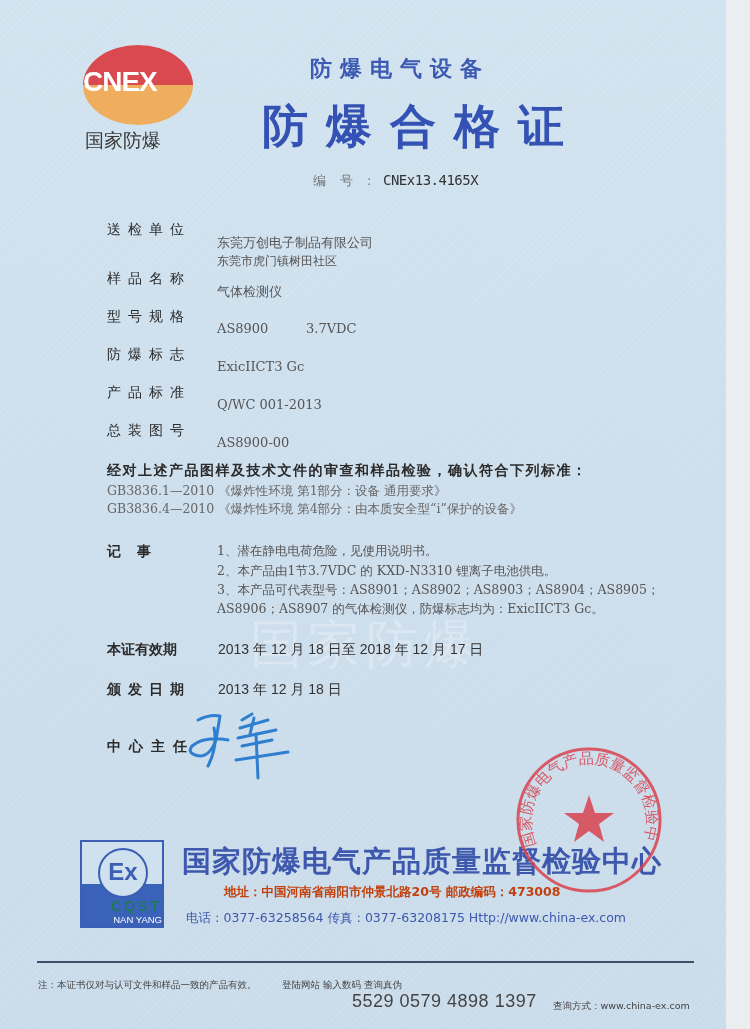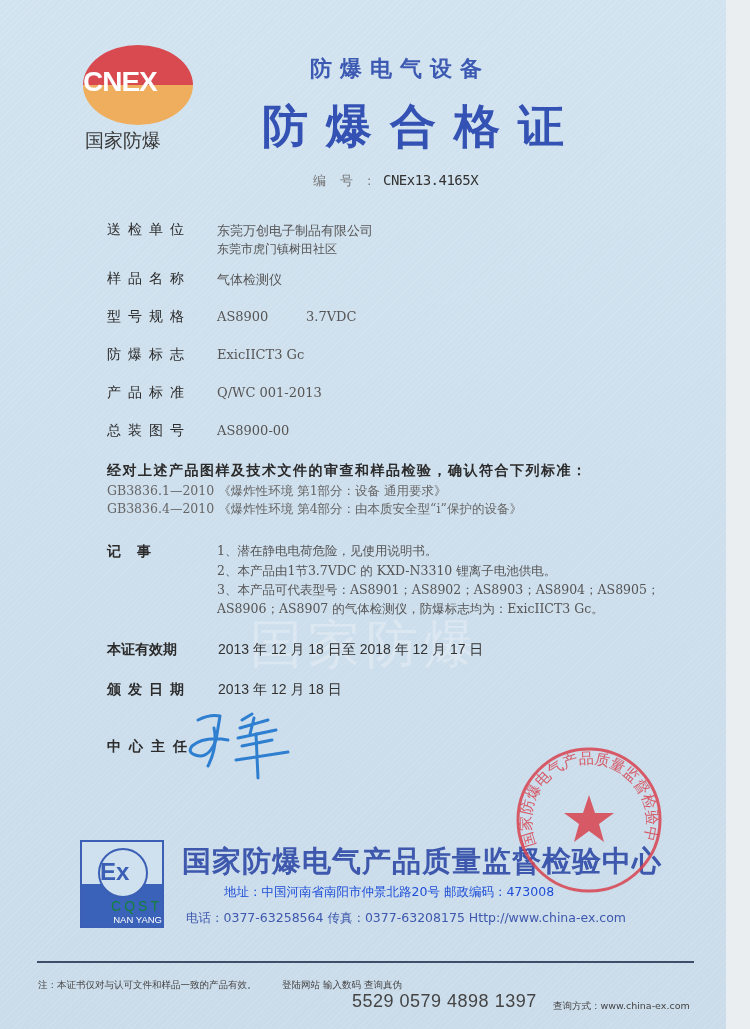--- a/index.html
+++ b/index.html
@@ -50,20 +50,21 @@
   .cert-no-label { left: 313px; top: 172px; font-size: 13px; color: #737373; letter-spacing: 14px; }
   .cert-no-value { left: 383px; top: 172px; font-size: 14px; color: #333; font-family: "DejaVu Sans Mono", monospace; letter-spacing: -0.5px; }
 
   .field-label {
     position: absolute; left: 107px; font-size: 14px; color: #2b2b2b;
     font-weight: normal; letter-spacing: 7px;
   }
   .field-value {
     position: absolute; left: 217px; font-size: 13px; color: #555;
     font-family: "DejaVu Serif", serif;
+    margin-top: 12px;
   }
   .field-value.sub { font-size: 12px; }
 
   .conform-heading {
     left: 107px; top: 462px; font-size: 14px; font-weight: bold; color: #2b2b2b; letter-spacing: 1.5px;
   }
   .standard-line {
     position: absolute; left: 107px; font-size: 12.5px; color: #666;
     font-family: "DejaVu Serif", serif;
   }
@@ -87,36 +88,36 @@
   .ex-logo {
     left: 80px; top: 840px; width: 84px; height: 88px;
     border: 2px solid #3a5fb5; background: #cfe0ee;
   }
   .ex-logo-bottom {
     position: absolute; left: 0; right: 0; top: 42px; bottom: 0; background: #3a62b8;
   }
   .ex-circle {
     position: absolute; left: 16px; top: 6px; width: 50px; height: 50px;
     border: 2px solid #3a5fb5; border-radius: 50%; background: #cfe0ee;
-    line-height: 44px; font-size: 24px; color: #3a5fb5; font-weight: bold;
+    text-align: center; line-height: 44px; font-size: 24px; color: #3a5fb5; font-weight: bold;
     font-family: "Liberation Sans", sans-serif; z-index: 2;
   }
   .ex-cqst {
     position: absolute; left: 0; right: 0; top: 56px; text-align: right; color: #15803d;
     font-size: 14px; letter-spacing: 3px; font-family: "Liberation Sans", sans-serif; z-index: 2;
   }
   .ex-nanyang {
     position: absolute; left: 0; right: 0; top: 72px; text-align: right; color: #fff;
     font-size: 9.5px; font-family: "Liberation Sans", sans-serif; z-index: 2;
   }
   .org-name {
     left: 182px; top: 842px; font-size: 29px; color: #3d58ad; letter-spacing: 1px;
     font-family: "DejaVu Serif", serif; font-weight: bold;
   }
-  .org-address { left: 224px; top: 884px; font-size: 12.5px; color: #1d4ed8; font-weight: normal; }
+  .org-address { left: 224px; top: 884px; font-size: 12.5px; color: #c2410c; font-weight: bold; }
   .org-contact { left: 186px; top: 910px; font-size: 12.5px; color: #3d58ad; font-weight: normal; }
 
   .divider {
     left: 37px; top: 961px; width: 657px; height: 2px; background: #3f4d6b;
   }
   .footnote { left: 38px; top: 979px; font-size: 9.5px; color: #444; }
   .verify-hint { left: 282px; top: 979px; font-size: 9.5px; color: #444; }
   .verify-code {
     left: 352px; top: 991px; font-size: 18px; color: #444; letter-spacing: 0.5px;
     font-family: "Liberation Sans", sans-serif;

